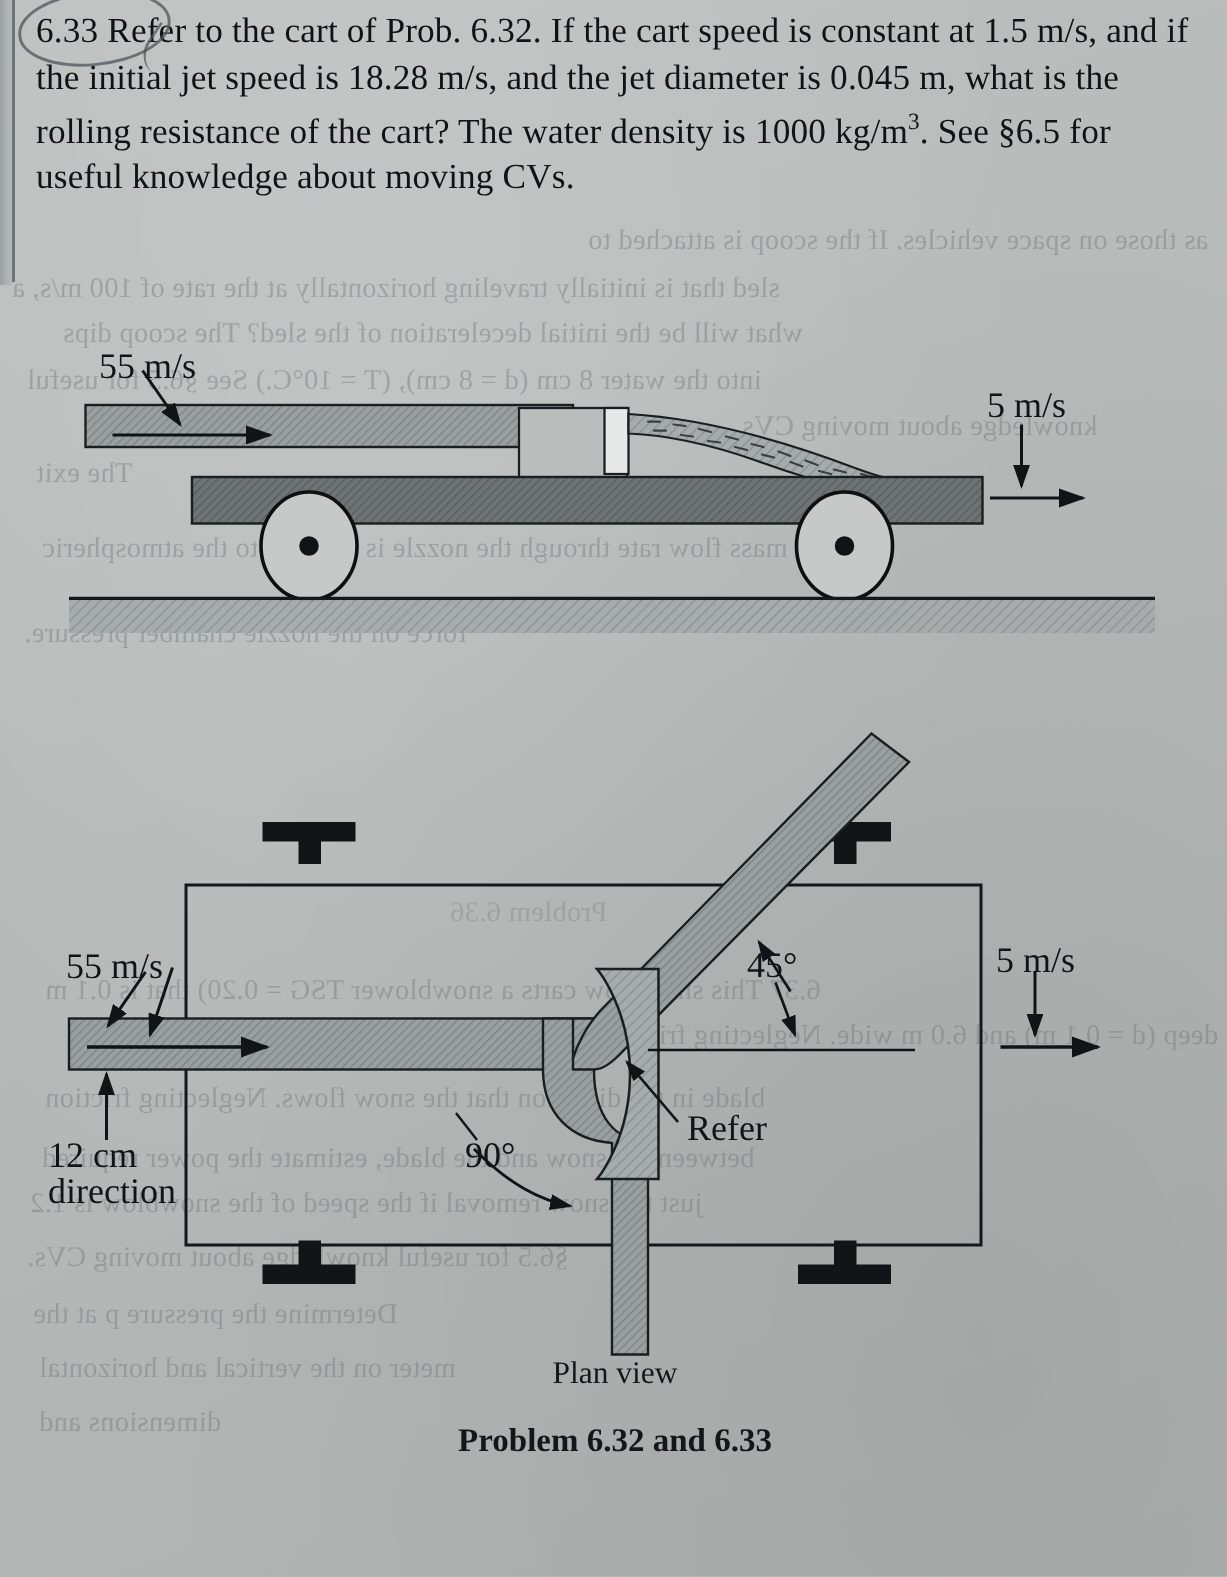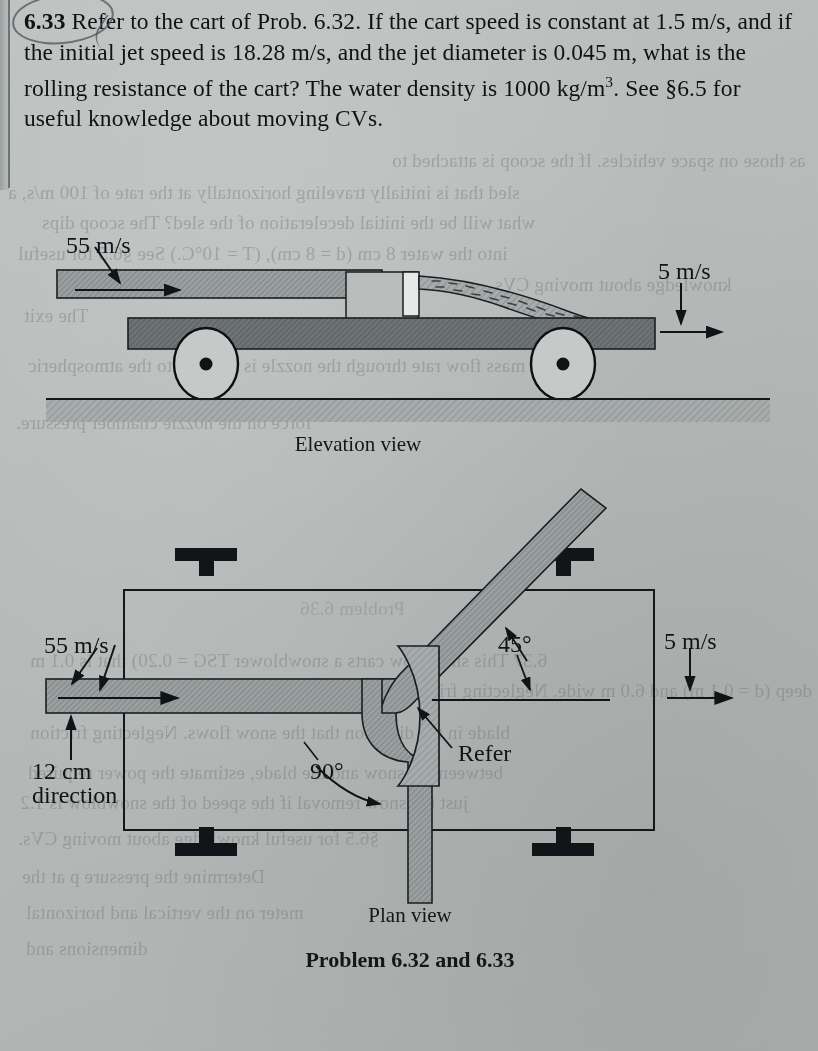--- a/index.html
+++ b/index.html
@@ -44,21 +44,21 @@
     filter:blur(.3px);
   }
 
   
   .stmt{
     position:absolute;left:24px;top:6px;width:770px;
     font-size:23.5px;line-height:30.5px;
     color:#101315;
     letter-spacing:.1px;
   }
-  .stmt b{font-weight:bold;}
+  .stmt b{font-weight:normal;}
   .sup{font-size:.66em;vertical-align:super;}
 
   .pen-circle{
     position:absolute;left:12px;top:-6px;width:98px;height:46px;
     border:2.1px solid #4e565c;
     border-radius:50% 46% 52% 48%;
     transform:rotate(-5deg);
     opacity:.75;
     pointer-events:none;
   }
@@ -266,21 +266,20 @@
 
       <g>
         <line x1="690" y1="648" x2="690" y2="690" stroke="#111417" stroke-width="2" marker-end="url(#arrowS)"></line>
         <line x1="667" y1="698" x2="732" y2="698" stroke="#111417" stroke-width="2.2" marker-end="url(#arrowB)"></line>
       </g>
     </g>
   </svg>
 
   <div class="lbl" style="left:66px;top:232px;">55 m/s</div>
   <div class="lbl" style="left:658px;top:258px;">5 m/s</div>
-  <div class="cap" style="left:228px;top:432px;width:260px;">Elevation view</div>
 
   <div class="lbl" style="left:44px;top:632px;">55 m/s</div>
   <div class="lbl two" style="left:32px;top:759px;">
     <span>12 cm</span><br>
     <span>direction</span>
   </div>
   <div class="lbl" style="left:498px;top:631px;">45°</div>
   <div class="lbl" style="left:310px;top:758px;">90°</div>
   <div class="lbl" style="left:458px;top:740px;">Refer</div>
   <div class="lbl" style="left:664px;top:628px;">5 m/s</div>

